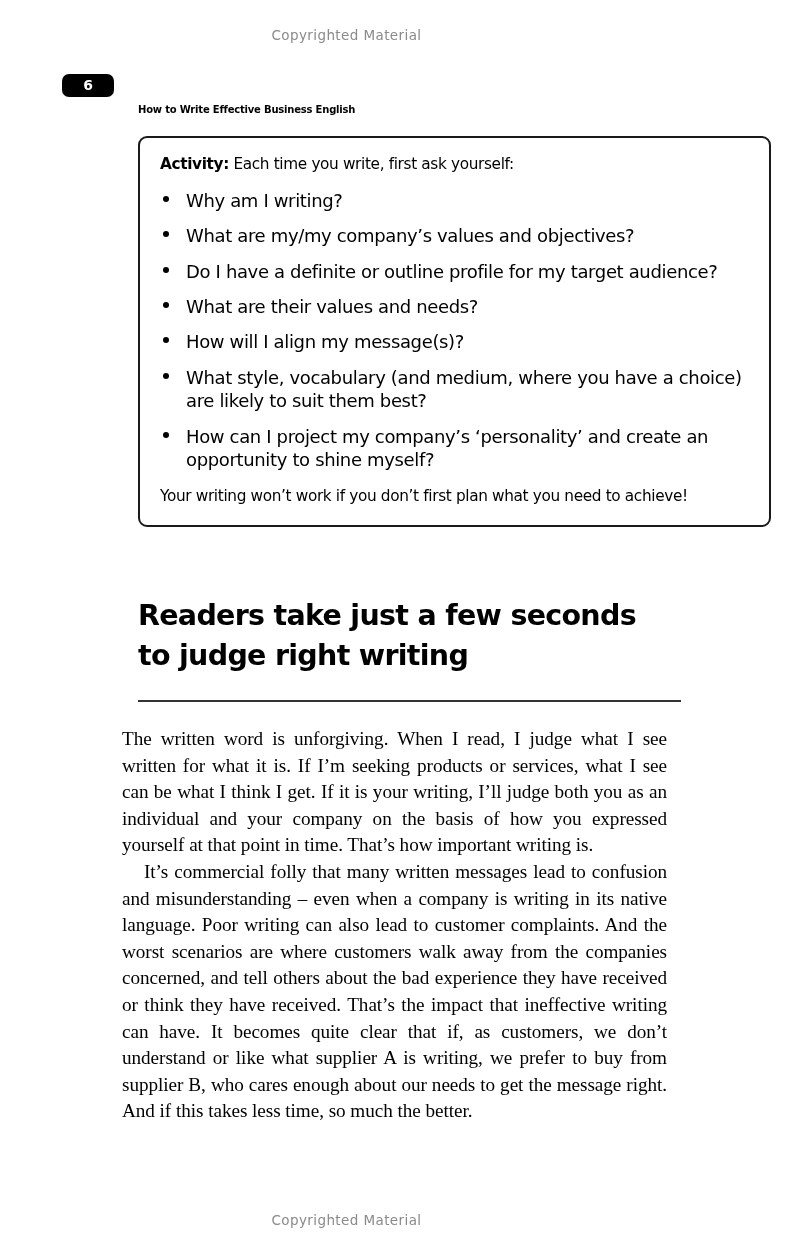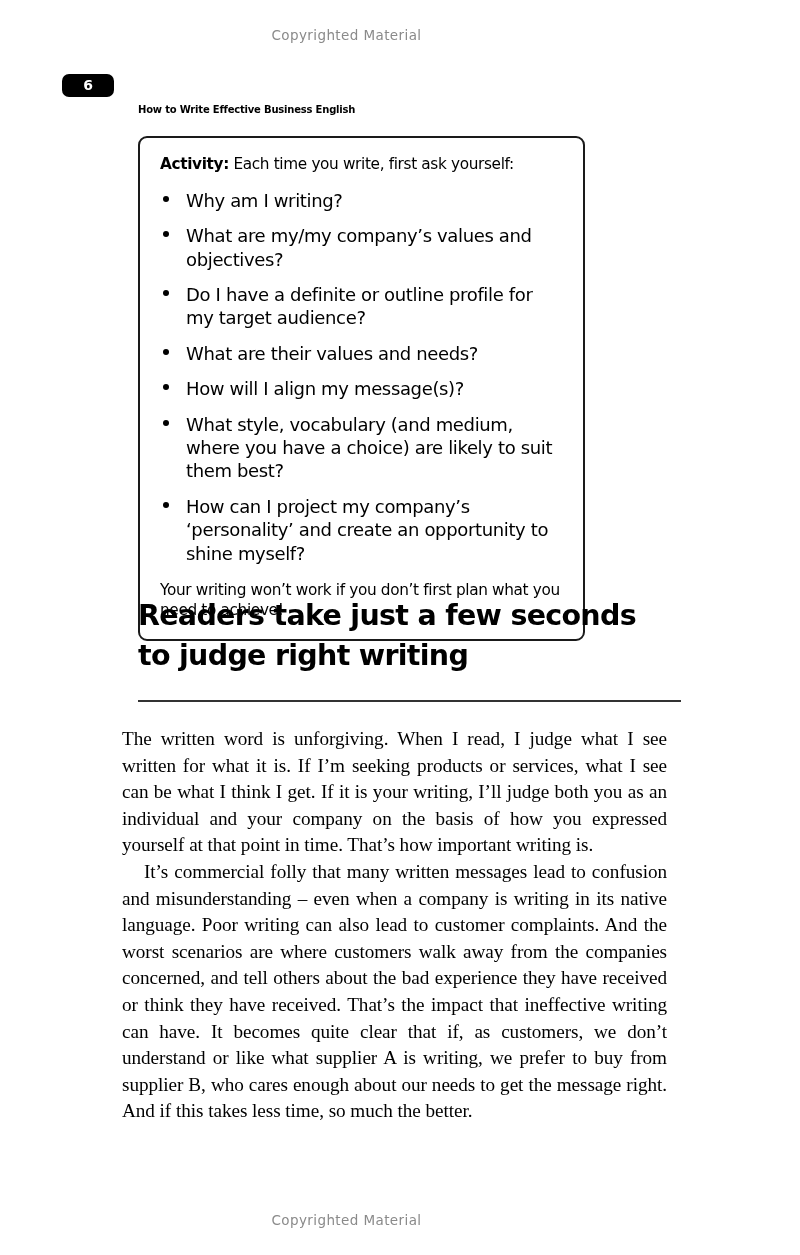--- a/index.html
+++ b/index.html
@@ -63,21 +63,21 @@
     letter-spacing: -0.2px;
     white-space: nowrap;
     margin-top: 29px;
   }
 
   
   .activity-box {
     position: absolute;
     left: 138px;
     top: 136px;
-    width: 447px;
+    width: 633px;
     box-sizing: border-box;
     border: 2px solid #1a1a1a;
     border-radius: 9px;
     padding: 17px 20px 18px 20px;
     font-family: "DejaVu Sans", sans-serif;
   }
   .activity-intro {
     font-size: 15.3px;
     line-height: 1.30;
     margin: 0 0 14px 0;

